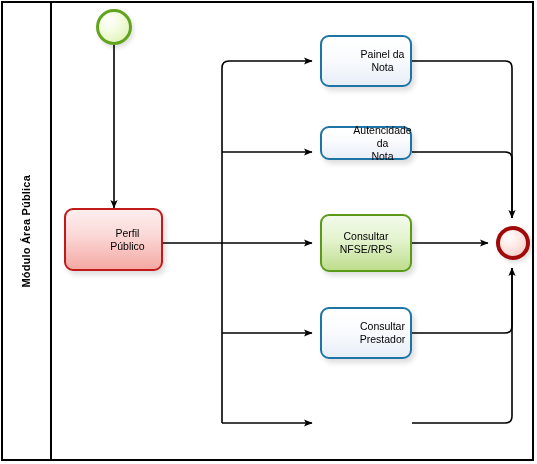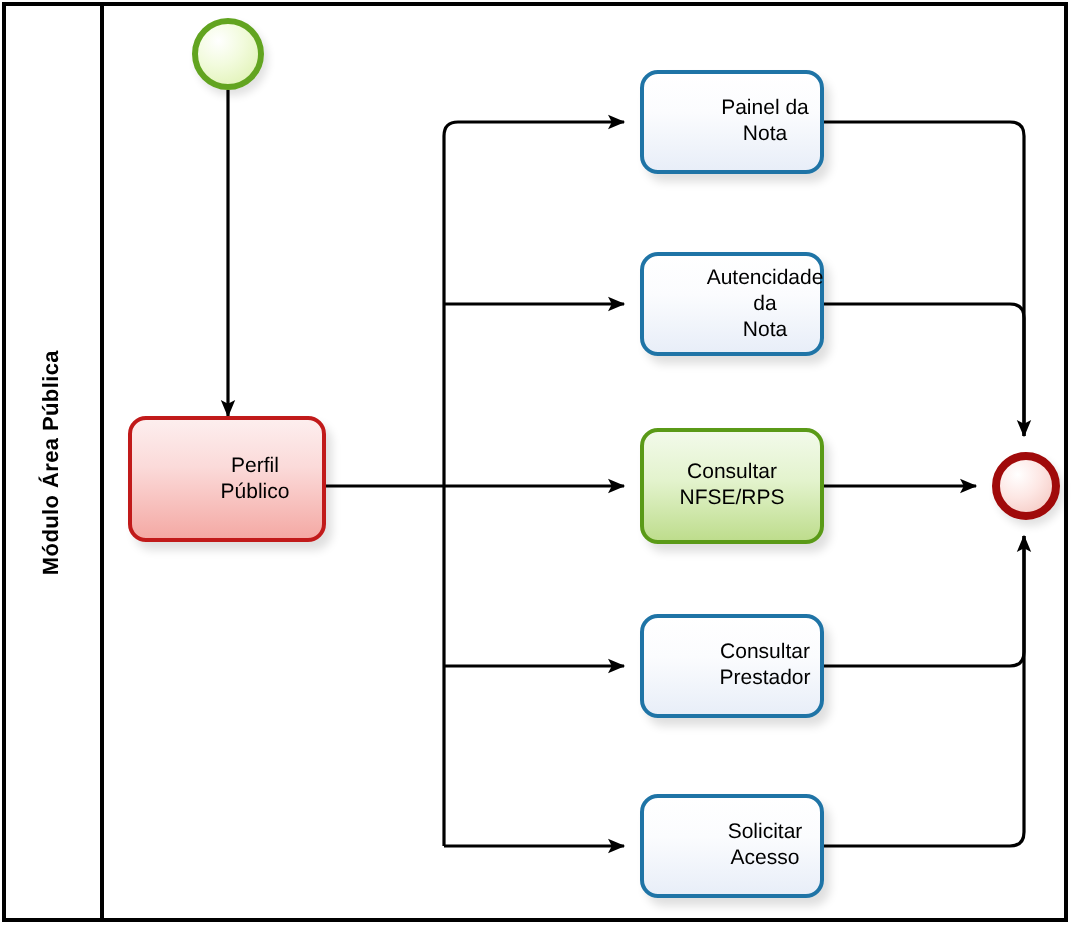--- a/index.html
+++ b/index.html
@@ -178,33 +178,29 @@
   <div class="event event-end"></div>
 
   <div class="task task-red" style="left:64px; top:208px; width:99px; height:63px;padding-left:33px;">
     <span class="task-label">Perfil Público</span>
   </div>
 
   <div class="task task-blue" style="left:320px; top:35px; width:92px; height:52px;">
     <span class="task-label">Painel da Nota</span>
   </div>
 
-  <div class="task task-blue" style="left:320px; top:126px; width:92px; height:52px;">
+  <div class="task task-blue" style="left:320px; top:126px; width:92px; height:34px;">
     <span class="task-label">Autencidade da
 Nota</span>
   </div>
 
   <div class="task task-green" style="left:320px; top:214px; width:92px; height:58px;">
     <span class="task-label">Consultar
 NFSE/RPS</span>
   </div>
 
   <div class="task task-blue" style="left:320px; top:307px; width:92px; height:52px;">
     <span class="task-label">Consultar
 Prestador</span>
   </div>
 
-  <div class="task task-blue" style="left:320px; top:397px; width:92px; height:52px;">
-    <span class="task-label">Solicitar
-Acesso</span>
-  </div>
 
 </div>
 
 </body></html>

